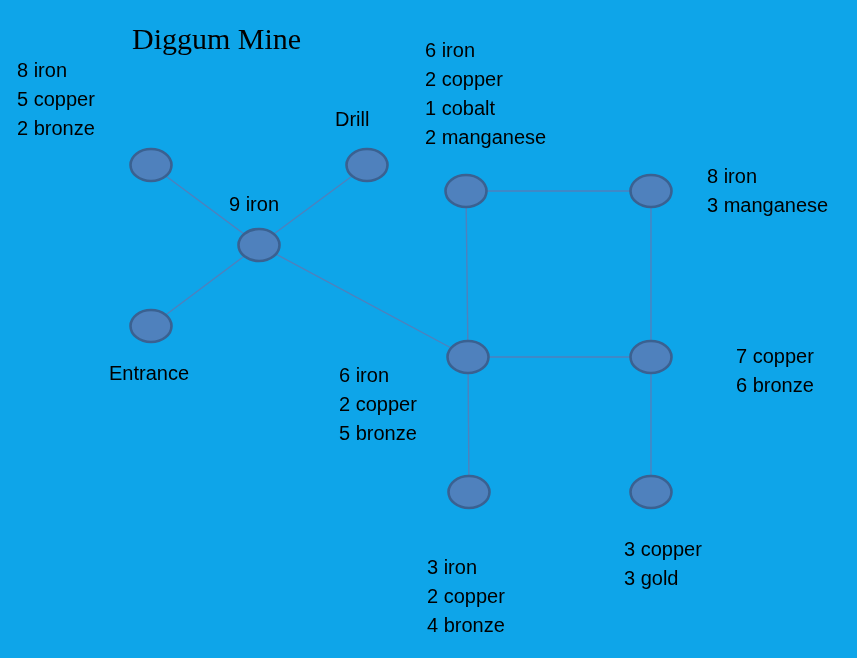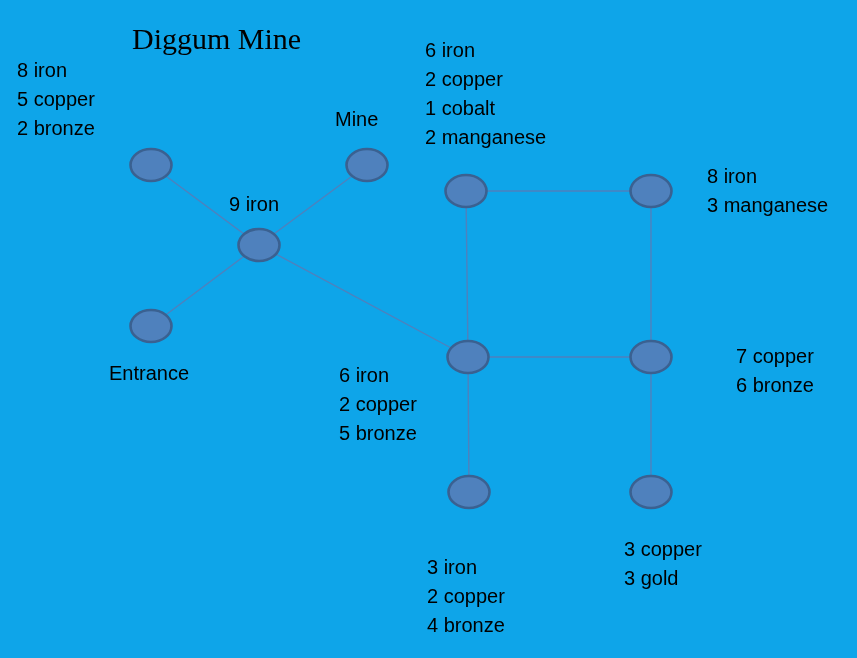--- a/index.html
+++ b/index.html
@@ -64,21 +64,21 @@
       <ellipse cx="468" cy="357" rx="20.5" ry="16" fill="#4f81bd" stroke="#3a6191" stroke-width="2.6"></ellipse>
       <ellipse cx="651" cy="357" rx="20.5" ry="16" fill="#4f81bd" stroke="#3a6191" stroke-width="2.6"></ellipse>
       <ellipse cx="469" cy="492" rx="20.5" ry="16" fill="#4f81bd" stroke="#3a6191" stroke-width="2.6"></ellipse>
       <ellipse cx="651" cy="492" rx="20.5" ry="16" fill="#4f81bd" stroke="#3a6191" stroke-width="2.6"></ellipse>
     </svg>
   <div class="diagram-title" style="left: 132px; top: 21px;">Diggum Mine</div>
   <div>
       <div class="node-label" style="left: 17px; top: 56px; color: rgb(0, 0, 0);">8 iron
 5 copper
 2 bronze</div>
-      <div class="node-label" style="left: 335px; top: 105px; color: rgb(0, 0, 0);">Mine</div>
+      <div class="node-label" style="left: 335px; top: 105px; color: rgb(0, 0, 0);">Drill</div>
       <div class="node-label" style="left: 229px; top: 190px; color: rgb(0, 0, 0);">9 iron</div>
       <div class="node-label" style="left: 109px; top: 359px; color: rgb(0, 0, 0);">Entrance</div>
       <div class="node-label" style="left: 425px; top: 36px; color: rgb(0, 0, 0);">6 iron
 2 copper
 1 cobalt
 2 manganese</div>
       <div class="node-label" style="left: 707px; top: 162px; color: rgb(0, 0, 0);">8 iron
 3 manganese</div>
       <div class="node-label" style="left: 339px; top: 361px; color: rgb(0, 0, 0);">6 iron
 2 copper

